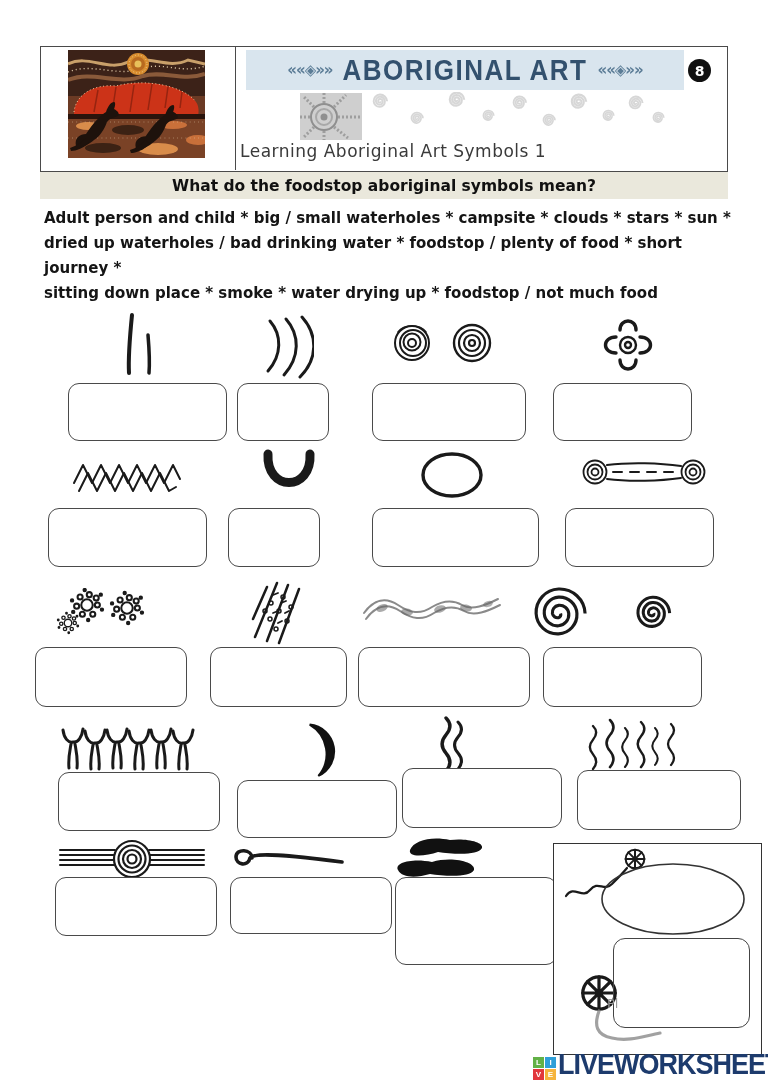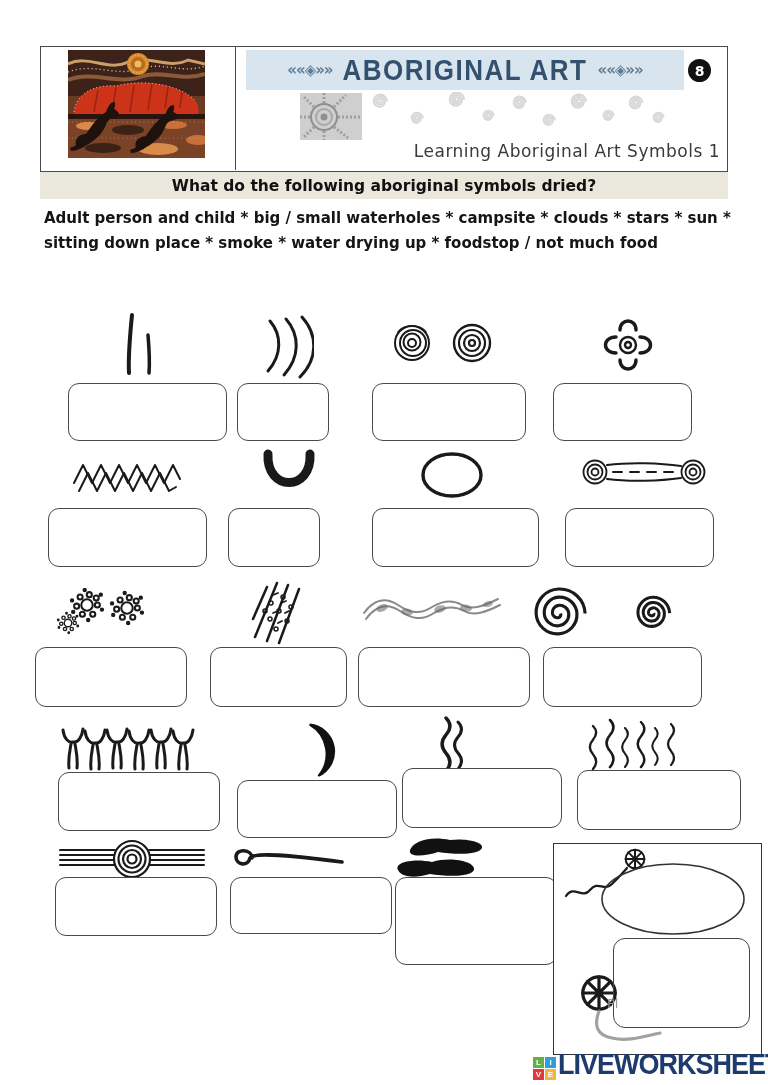--- a/index.html
+++ b/index.html
@@ -12,21 +12,21 @@
   #uluru{left:68px;top:50px;width:137px;height:108px;}
   #banner{left:246px;top:50px;width:438px;height:40px;background:var(--banner_bg);
           display:flex;align-items:center;justify-content:center;gap:10px;}
   .ornament{font-size:15px;color:#5b7c96;letter-spacing:-1px;font-weight:bold;}
   #banner-title{font-size:26px;font-weight:bold;color:var(--title_ink);letter-spacing:1.5px;
         font-family:"Liberation Sans",sans-serif;transform:scaleY(1.12);}
   #page-badge{left:688px;top:59px;width:23px;height:23px;border-radius:50%;background:#111;color:#fff;
         display:flex;align-items:center;justify-content:center;font-size:14px;font-weight:bold;}
   #gray-thumb{left:300px;top:93px;width:62px;height:47px;}
   #gray-spirals{left:370px;top:92px;width:300px;height:46px;}
-  #subtitle{left:240px;top:141px;width:480px;text-align:right;font-size:17px;color:#3a3a3a;
+  #subtitle{left:240px;top:141px;width:480px;text-align:left;font-size:17px;color:#3a3a3a;
         letter-spacing:.5px;}
   
   #question-bar{left:40px;top:172px;width:688px;height:27px;background:var(--question_bg);
         display:flex;align-items:center;justify-content:center;font-size:15.5px;font-weight:bold;}
   
   #word-bank{left:44px;top:206px;width:690px;font-size:15px;font-weight:700;line-height:25px;color:#151515;}
   
   .answer-box{position:absolute;border:1.6px solid #4a4a4a;border-radius:11px;background:#fff;}
   
   .sym{position:absolute;}
@@ -143,24 +143,25 @@
       <use href="#spir" class="sp-ghost" transform="translate(172,22) scale(0.24)"></use>
       <use href="#spir" class="sp-ghost" transform="translate(200,2) scale(0.30)"></use>
       <use href="#spir" class="sp-ghost" transform="translate(232,18) scale(0.22)"></use>
       <use href="#spir" class="sp-ghost" transform="translate(258,4) scale(0.27)"></use>
       <use href="#spir" class="sp-ghost" transform="translate(282,20) scale(0.22)"></use>
     </svg>
   </div>
 
   <div class="abs" id="subtitle">Learning Aboriginal Art Symbols 1</div>
 
-  <div class="abs" id="question-bar">What do the following aboriginal symbols dried?</div>
+  <div class="abs" id="question-bar">What do the foodstop aboriginal symbols mean?</div>
 
   <div class="abs" id="word-bank">
     <div>Adult person and child  *  big / small waterholes *  campsite *  clouds * stars *  sun  *</div>
+    <div>dried up waterholes / bad drinking water  *  foodstop / plenty of food *  short journey  *</div>
     <div>sitting down place  *  smoke    *  water drying up *  foodstop / not much food</div>
   </div>
 
   <div class="sym" style="left:118px;top:311px">
     <svg width="40" height="66" viewBox="0 0 40 66" class="ink">
       <path d="M14 4 C12 24 10 44 11 62" stroke-width="4"></path>
       <path d="M30 24 C31 36 32 50 31 62" stroke-width="3.5"></path>
     </svg>
   </div>
   <div class="sym" style="left:262px;top:315px">

